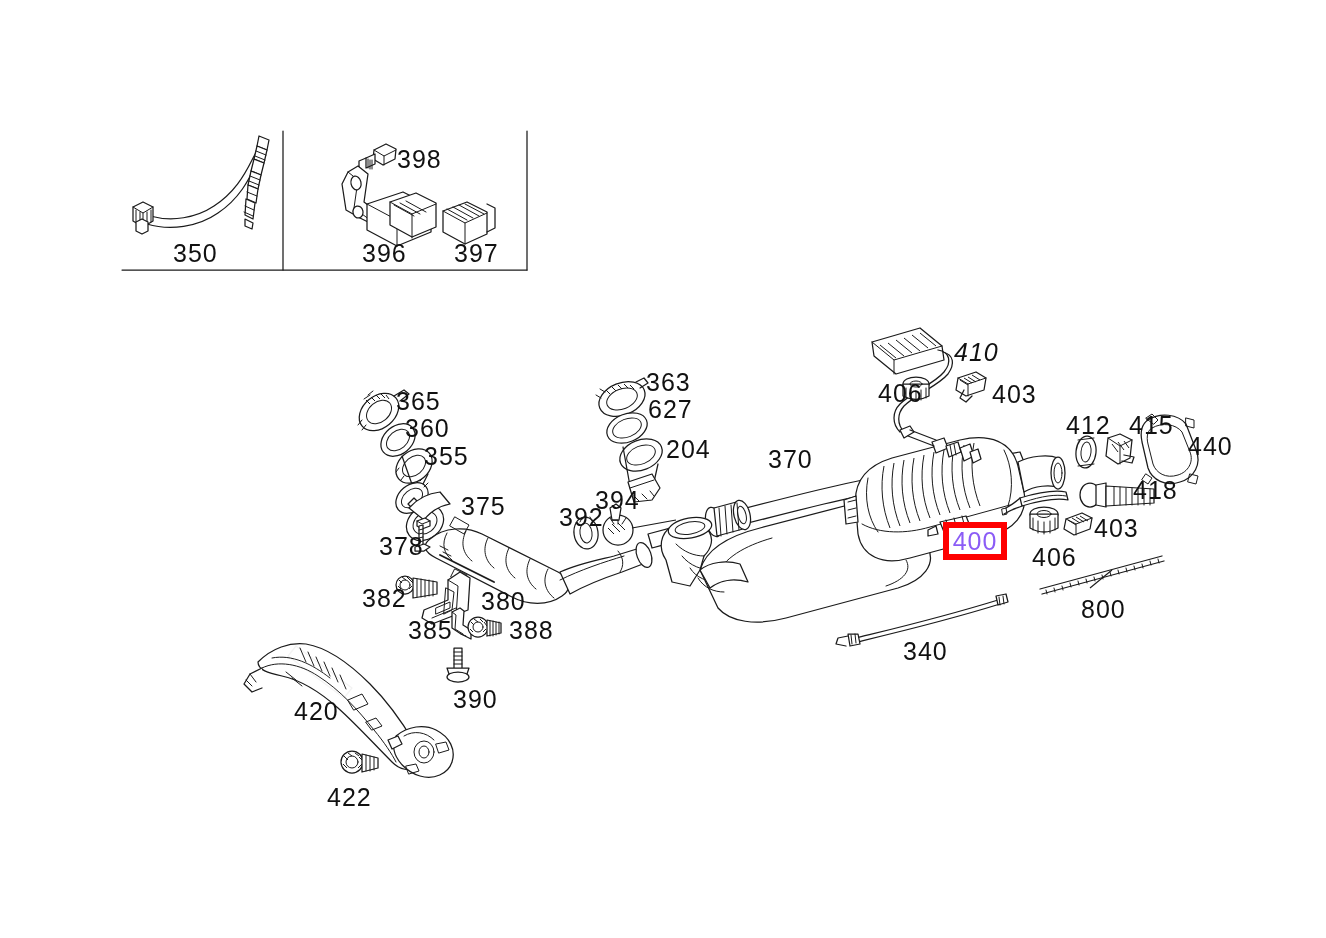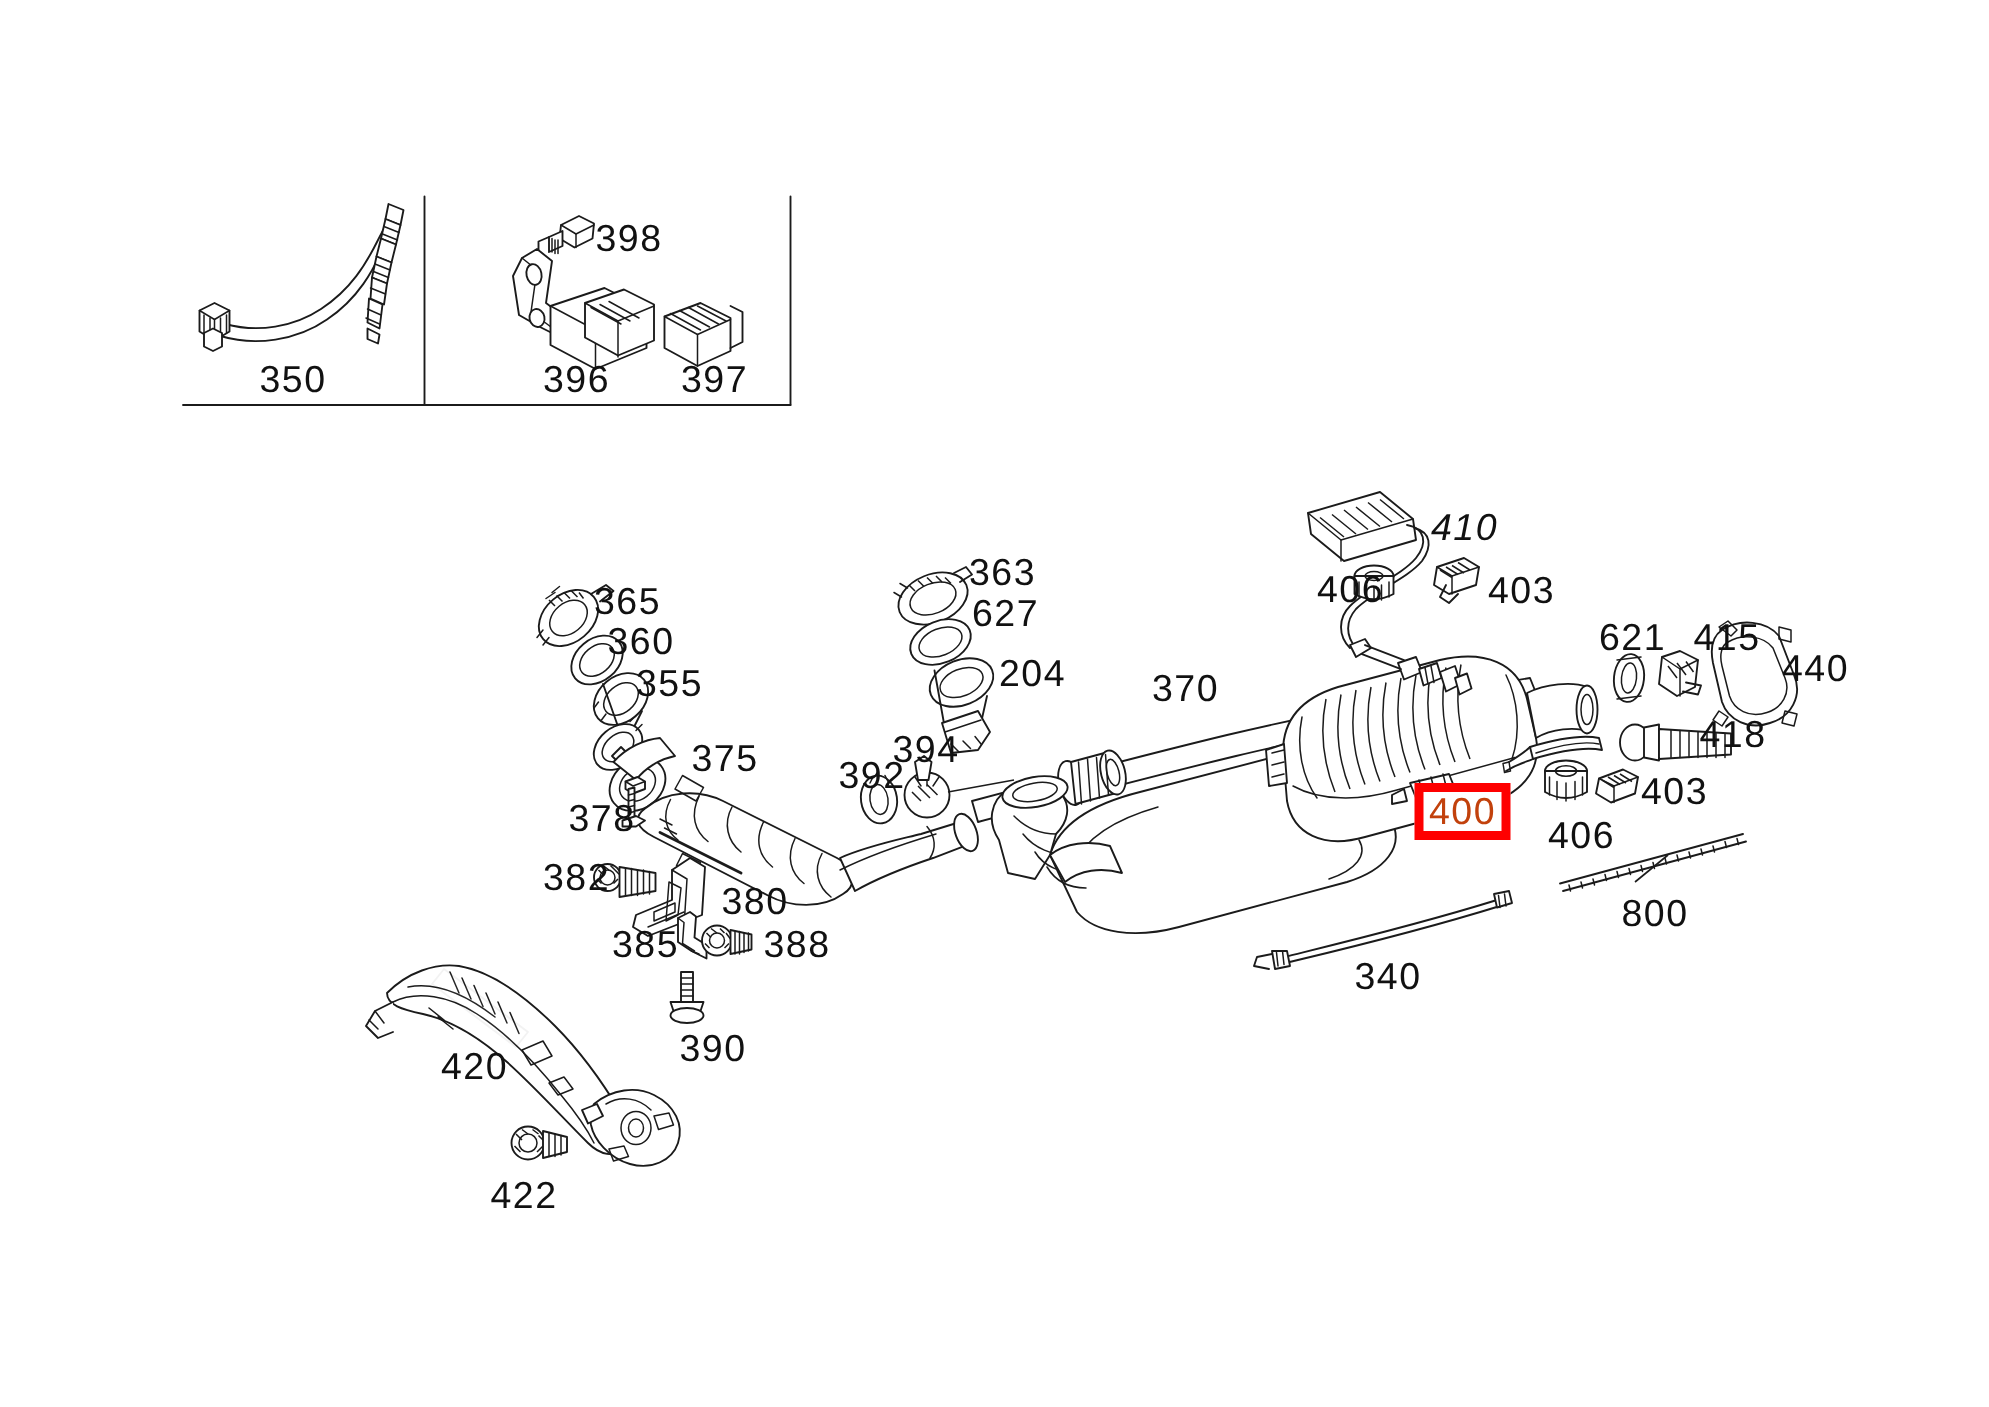--- a/index.html
+++ b/index.html
@@ -37,21 +37,21 @@
     white-space:nowrap;
   }
   .hl{
     position:absolute;
     border:6px solid #fe0000;
     background:#ffffff;
     box-sizing:border-box;
     display:flex;align-items:center;justify-content:center;
   }
   .hl span{
-    font-size:25px;letter-spacing:1px;color:#c2410c;line-height:1;
+    font-size:25px;letter-spacing:1px;color:#8b5cf6;line-height:1;
   }
   
   .d{fill:none;stroke:#1b1b1b;stroke-width:1.25;stroke-linejoin:round;stroke-linecap:round;}
   .dt{fill:none;stroke:#1b1b1b;stroke-width:1;stroke-linejoin:round;stroke-linecap:round;}
   .dth{fill:none;stroke:#1b1b1b;stroke-width:1.9;stroke-linejoin:round;stroke-linecap:round;}
   .fillw{fill:#ffffff;stroke:#1b1b1b;stroke-width:1.25;stroke-linejoin:round;stroke-linecap:round;}
   .hatch{fill:none;stroke:#1b1b1b;stroke-width:1;}
   .leader{fill:none;stroke:#1b1b1b;stroke-width:1.1;}
 </style>
 </head>
@@ -442,39 +442,39 @@
   <div class="lbl" style="left:173px;top:241px;">350</div>
   <div class="lbl" style="left:397px;top:147px;">398</div>
   <div class="lbl" style="left:362px;top:241px;">396</div>
   <div class="lbl" style="left:454px;top:241px;">397</div>
 
   <div class="lbl" style="left:396px;top:389px;">365</div>
   <div class="lbl" style="left:405px;top:416px;">360</div>
   <div class="lbl" style="left:424px;top:444px;">355</div>
   <div class="lbl" style="left:461px;top:494px;">375</div>
   <div class="lbl" style="left:379px;top:534px;">378</div>
-  <div class="lbl" style="left:362px;top:573px;">382</div>
+  <div class="lbl" style="left:362px;top:586px;">382</div>
   <div class="lbl" style="left:481px;top:589px;">380</div>
   <div class="lbl" style="left:408px;top:618px;">385</div>
   <div class="lbl" style="left:509px;top:618px;">388</div>
   <div class="lbl" style="left:453px;top:687px;">390</div>
   <div class="lbl" style="left:294px;top:699px;">420</div>
   <div class="lbl" style="left:327px;top:785px;">422</div>
 
   <div class="lbl" style="left:646px;top:370px;">363</div>
   <div class="lbl" style="left:648px;top:397px;">627</div>
   <div class="lbl" style="left:666px;top:437px;">204</div>
   <div class="lbl" style="left:559px;top:505px;">392</div>
   <div class="lbl" style="left:595px;top:488px;">394</div>
   <div class="lbl" style="left:768px;top:447px;">370</div>
 
   <div class="lbl" style="left:954px;top:340px;font-style:italic;">410</div>
   <div class="lbl" style="left:878px;top:381px;">406</div>
   <div class="lbl" style="left:992px;top:382px;">403</div>
-  <div class="lbl" style="left:1066px;top:413px;">621</div>
+  <div class="lbl" style="left:1066px;top:413px;">412</div>
   <div class="lbl" style="left:1105px;top:413px;padding-left:24px;">415</div>
   <div class="lbl" style="left:1188px;top:434px;">440</div>
   <div class="lbl" style="left:1133px;top:478px;">418</div>
   <div class="lbl" style="left:1094px;top:516px;">403</div>
   <div class="lbl" style="left:1032px;top:545px;">406</div>
   <div class="lbl" style="left:903px;top:639px;">340</div>
   <div class="lbl" style="left:1081px;top:597px;">800</div>
 
   <div class="hl" style="left:943px;top:522px;width:64px;height:38px;">
     <span>400</span>

